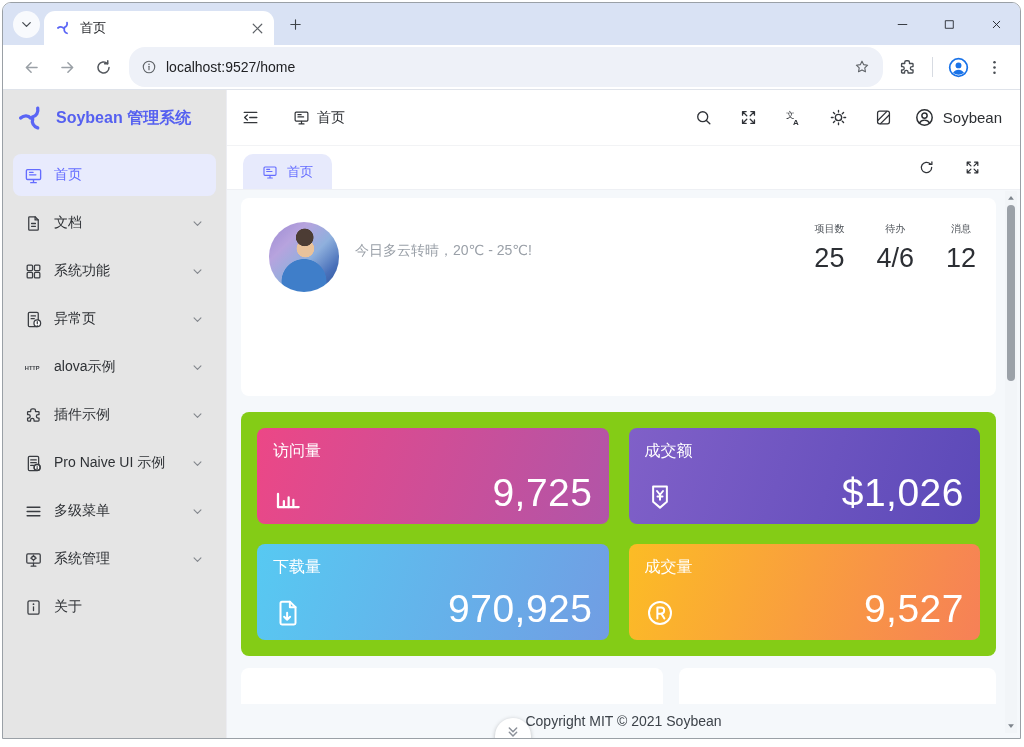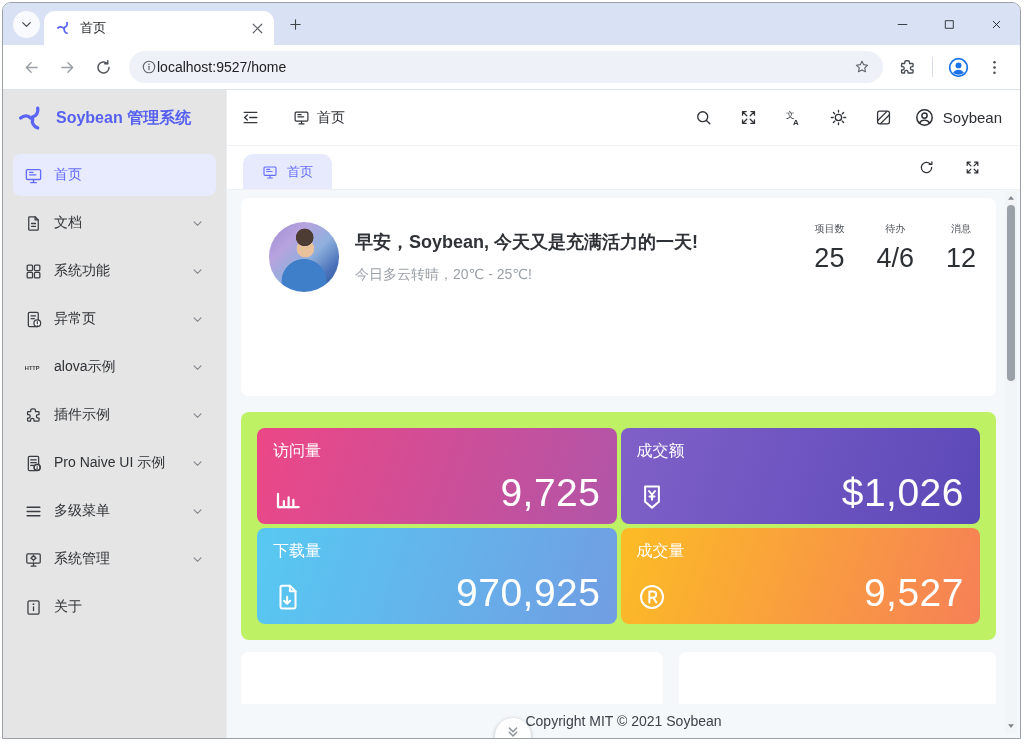--- a/index.html
+++ b/index.html
@@ -30,22 +30,22 @@
   .win-controls { display:flex; height:42px; align-items:center; }
   .win-btn { width:47px; height:42px; display:flex; align-items:center; justify-content:center; color:#1f2328; }
   .win-btn .ic { width:13px; height:13px; }
 
   
   .toolbar { height:45px; background:#fff; border-bottom:1px solid #dfe3ea;
     display:flex; align-items:center; padding:0 10px; flex:none; }
   .nav-btn { width:36px; height:36px; display:flex; align-items:center; justify-content:center; }
   .nav-btn .ic { width:19px; height:19px; }
   .c-gray { color:#9aa0a6; } .c-dark { color:#54585e; }
-  .omnibox { flex:1; height:32px; margin:18px 8px; background:#eef1f8; border-radius:16px;
-    display:flex; align-items:center; padding:0 12px; }
+  .omnibox { flex:1; height:40px; margin:18px 8px; background:#eef1f8; border-radius:16px;
+    display:flex; align-items:center; padding:0 12px; gap:9px; }
   .omnibox .ic { width:16px; height:16px; color:#5f6368; }
   .url-text { font-size:14px; color:#202124; flex:1; }
   .ob-star { width:18px!important; height:18px!important; }
   .tb-right { display:flex; align-items:center; gap:4px; }
   .tb-sep { width:1px; height:20px; background:#d7dbe2; margin:0 5px; }
   .tb-btn { width:32px; height:32px; display:flex; align-items:center; justify-content:center; color:#474c52; }
   .tb-btn .ic { width:19px; height:19px; }
   .profile-ic { width:23px!important; height:23px!important; }
 
   
@@ -102,22 +102,22 @@
       linear-gradient(135deg,#9b8ad2 0%,#b7a3de 28%,#8fb0dd 55%,#4a71ba 78%,#274f96 100%); }
   .w-texts { padding-top:10px; }
   .w-title { font-size:18px; font-weight:700; color:#2f3236; }
   .w-sub { font-size:14px; color:#9aa0a8; margin-top:12px; }
   .w-stats { margin-left:auto; width:178px; display:flex; flex-wrap:wrap; justify-content:flex-end;
     column-gap:32px; row-gap:28px; align-content:flex-start; padding-top:2px; }
   .stat { text-align:center; }
   .stat-label { font-size:10px; color:#50555b; }
   .stat-value { font-size:27px; color:#2c2f34; margin-top:7px; }
 
-  .cards-panel { margin-top:16px; background:#bef264; border-radius:8px; padding:16px;
-    display:grid; grid-template-columns:1fr 1fr; gap:4px; }
+  .cards-panel { margin-top:16px; background:#84cc16; border-radius:8px; padding:16px;
+    display:grid; grid-template-columns:1fr 1fr; gap:20px; }
   .gcard { height:96px; border-radius:8px; color:#fff; padding:13px 16px 12px;
     display:flex; flex-direction:column; justify-content:space-between; }
   .g-label { font-size:16px; font-weight:500; }
   .g-row { display:flex; align-items:flex-end; justify-content:space-between; }
   .g-icon { width:30px; height:30px; }
   .g-value { font-size:39px; line-height:1; letter-spacing:.5px; }
 
   .bottom-row { margin-top:12px; display:grid; grid-template-columns:4fr 3fr; gap:16px; }
   .stub-card { background:#fff; border-radius:8px; height:220px; }
 
@@ -526,21 +526,20 @@
               </span>
             </div>
         </div>
       </div>
 
       <div class="content">
 
         <section class="welcome-card">
           <div class="avatar"></div>
           <div class="w-texts">
-            <div class="w-title">早安，Soybean, 今天又是充满活力的一天!</div>
             <div class="w-sub">今日多云转晴，20℃ - 25℃!</div>
           </div>
           <div class="w-stats">
               <div class="stat">
                 <div class="stat-label">项目数</div>
                 <div class="stat-value">25</div>
               </div>
               <div class="stat">
                 <div class="stat-label">待办</div>
                 <div class="stat-value">4/6</div>

